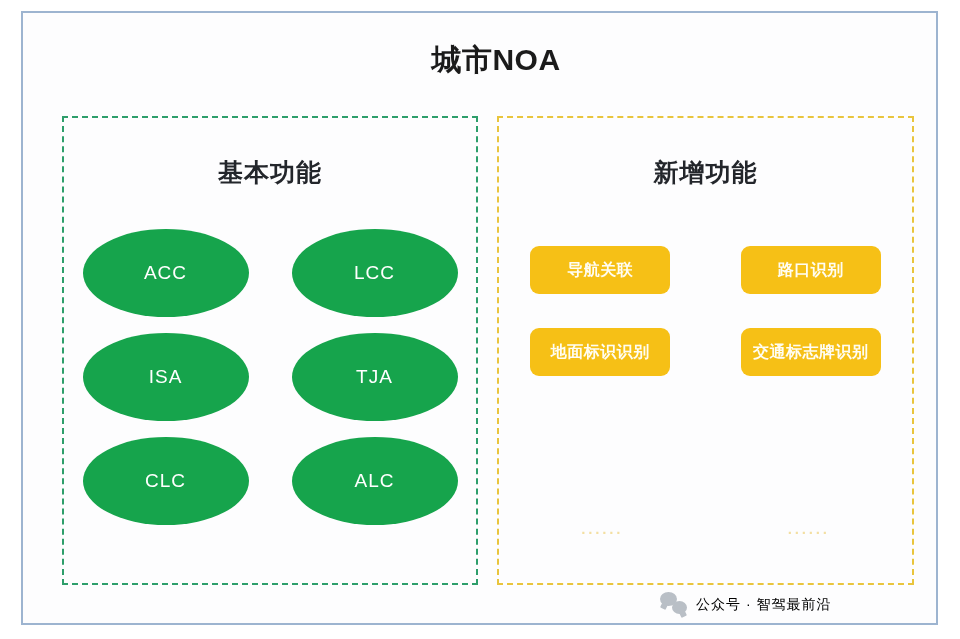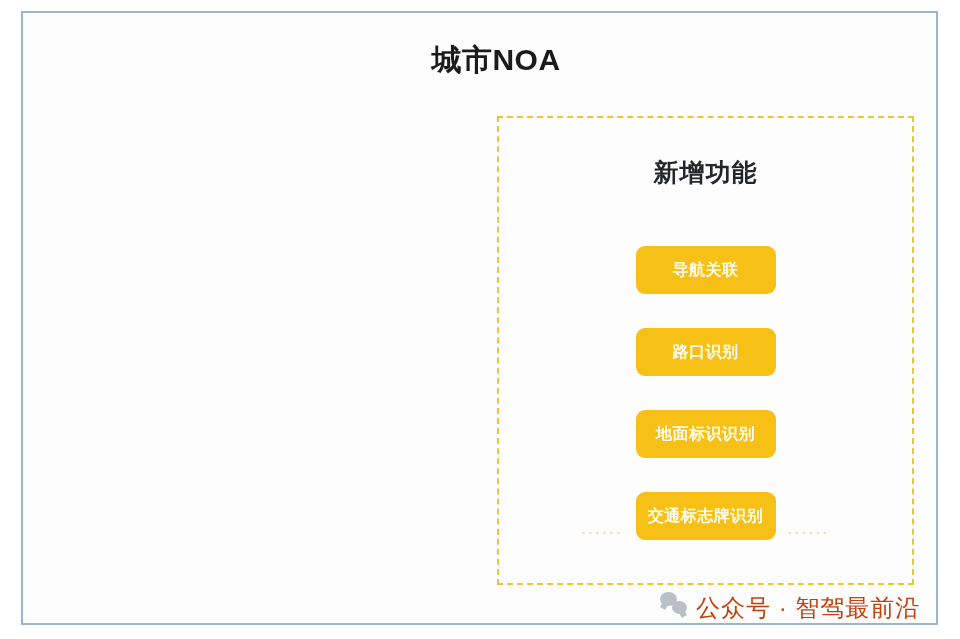--- a/index.html
+++ b/index.html
@@ -103,21 +103,21 @@
     letter-spacing: 1px;
   }
 
   
   .chip-grid {
     position: absolute;
     left: 0;
     top: 128px;
     width: 100%;
     display: grid;
-    grid-template-columns: 1fr;
+    grid-template-columns: 1fr 1fr;
     row-gap: 34px;
     column-gap: 8px;
     justify-items: center;
   }
   .chip {
     width: 140px;
     height: 48px;
     border-radius: 9px;
     background: #f6c016;
     display: flex;
@@ -151,24 +151,24 @@
     letter-spacing: 2px;
     font-weight: bold;
   }
 
   
   .watermark {
     position: absolute;
     left: 660px;
     top: 592px;
     display: flex;
-    align-items: flex-start;
+    align-items: flex-end;
     gap: 9px;
-    color: #c2410c;
-    font-size: 24px;
+    color: #000000;
+    font-size: 14px;
     letter-spacing: 1px;
     white-space: nowrap;
   }
   .wechat-icon {
     width: 27px;
     height: 22px;
     position: relative;
     flex: 0 0 auto;
   }
   .wechat-icon .bub {
@@ -213,20 +213,44 @@
 </style>
 </head>
 <body>
 
 <div id="canvas">
 
   <div class="outer-frame"></div>
 
   <div class="diagram-title">城市NOA</div>
 
+  <div class="panel panel-basic">
+    <div class="panel-heading">基本功能</div>
+
+    <div class="ellipse-grid">
+      <div class="ellipse">
+        <span>ACC</span>
+      </div>
+      <div class="ellipse">
+        <span>LCC</span>
+      </div>
+      <div class="ellipse">
+        <span>ISA</span>
+      </div>
+      <div class="ellipse">
+        <span>TJA</span>
+      </div>
+      <div class="ellipse">
+        <span>CLC</span>
+      </div>
+      <div class="ellipse">
+        <span>ALC</span>
+      </div>
+    </div>
+  </div>
 
   <div class="panel panel-new">
     <div class="panel-heading">新增功能</div>
 
     <div class="chip-grid">
       <div class="chip">
         <span>导航关联</span>
       </div>
       <div class="chip">
         <span>路口识别</span>

